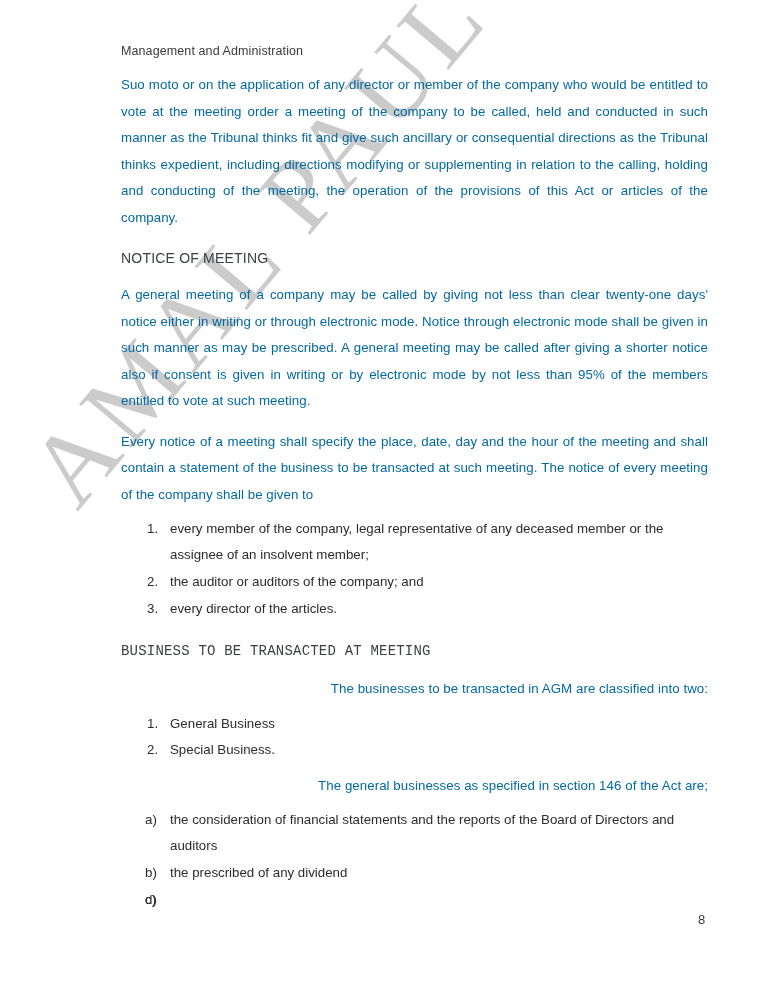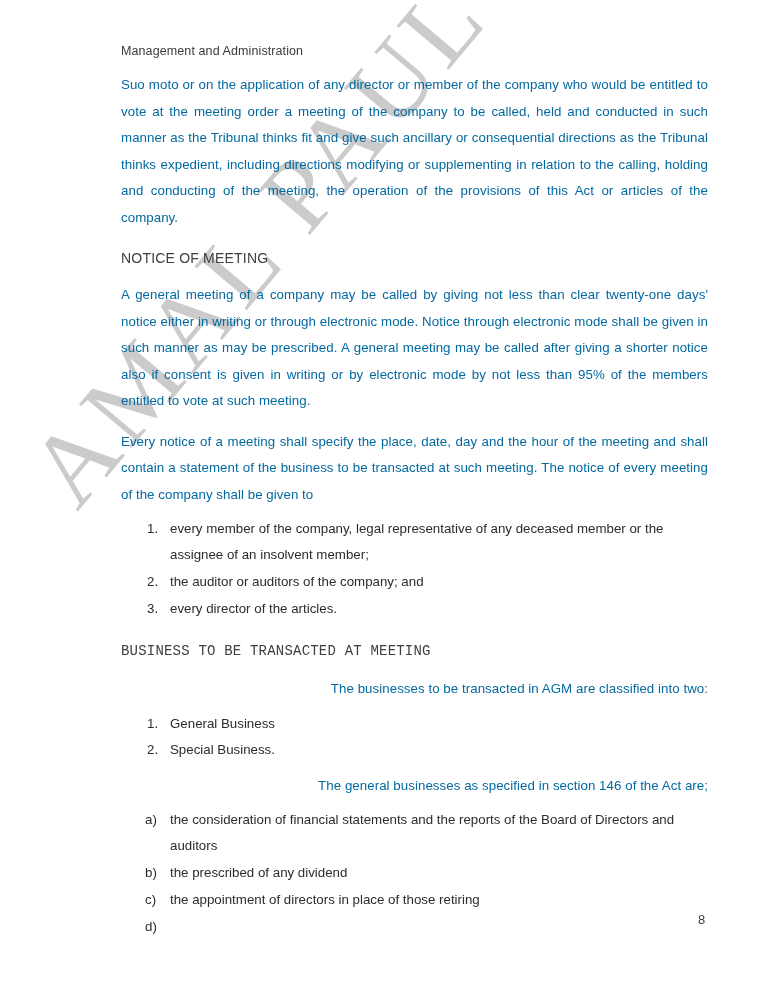--- a/index.html
+++ b/index.html
@@ -204,21 +204,20 @@
         <li>
           <span class="marker">a)</span>
           <span>the consideration of financial statements and the reports of the Board of Directors and auditors</span>
         </li>
         <li>
           <span class="marker">b)</span>
           <span>the prescribed of any dividend</span>
         </li>
         <li>
           <span class="marker">c)</span>
-          <span>the appointment of directors in place of those retiring</span>
         </li>
         <li>
           <span class="marker">d)</span>
         </li>
       </ol>
 
     </div>
 
     <div class="page-number">8</div>
 

